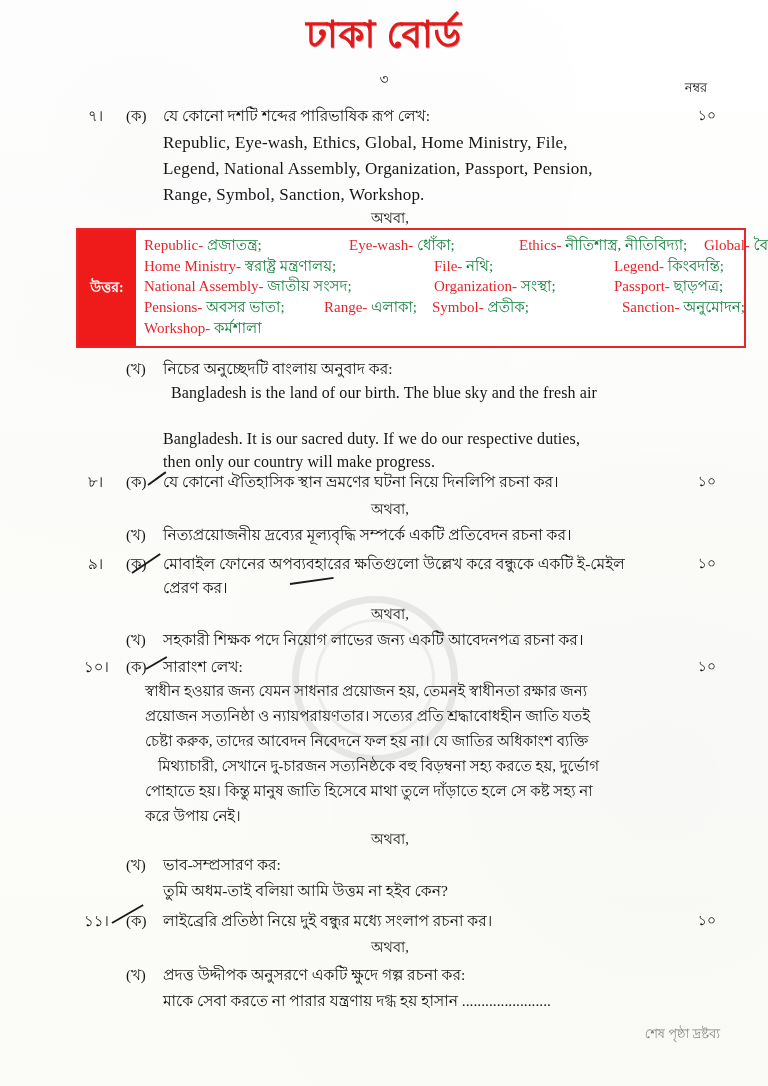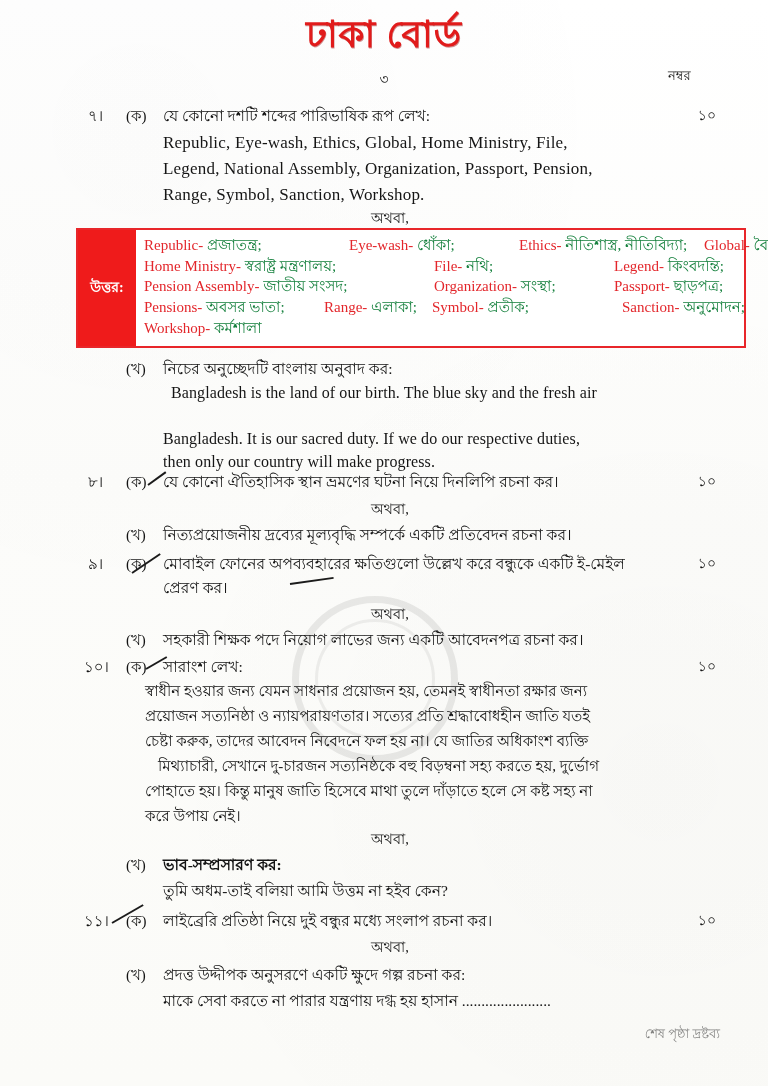--- a/index.html
+++ b/index.html
@@ -69,21 +69,22 @@
     left: 0;
     right: 0;
     top: 68px;
     text-align: center;
     font-size: 14px;
     color: #1d1d1d;
   }
   .marks-header {
     position: absolute;
     right: 44px;
-    top: 66px;
+    top: 78px;
+    text-align: center;
     font-size: 13px;
     color: #1d1d1d;
     width: 56px;
   }
   .qnum {
     position: absolute;
     font-size: 15px;
     color: #141414;
     white-space: nowrap;
   }
@@ -230,21 +231,21 @@
         <span class="ans-cell c4"><span>Global-</span> <span class="bn">বৈশ্বিক;</span></span>
       </div>
 
       <div class="ans-row r2">
         <span class="ans-cell c1"><span>Home Ministry-</span> <span class="bn">স্বরাষ্ট্র মন্ত্রণালয়;</span></span>
         <span class="ans-cell c2"><span>File-</span> <span class="bn">নথি;</span></span>
         <span class="ans-cell"><span>Legend-</span> <span class="bn">কিংবদন্তি;</span></span>
       </div>
 
       <div class="ans-row r3">
-        <span class="ans-cell c1" style="width:290px;"><span>Pension Assembly-</span> <span class="bn">জাতীয় সংসদ;</span></span>
+        <span class="ans-cell c1" style="width:290px;"><span>National Assembly-</span> <span class="bn">জাতীয় সংসদ;</span></span>
         <span class="ans-cell c2" style="width:180px;"><span>Organization-</span> <span class="bn">সংস্থা;</span></span>
         <span class="ans-cell"><span>Passport-</span> <span class="bn">ছাড়পত্র;</span></span>
       </div>
 
       <div class="ans-row r4">
         <span class="ans-cell c1"><span>Pensions-</span> <span class="bn">অবসর ভাতা;</span></span>
         <span class="ans-cell c2"><span>Range-</span> <span class="bn">এলাকা;</span></span>
         <span class="ans-cell c3"><span>Symbol-</span> <span class="bn">প্রতীক;</span></span>
         <span class="ans-cell"><span>Sanction-</span> <span class="bn">অনুমোদন;</span></span>
       </div>
@@ -296,21 +297,21 @@
   <div class="bangla-body" style="left:145px; top:679px; width:580px;">স্বাধীন হওয়ার জন্য যেমন সাধনার প্রয়োজন হয়, তেমনই স্বাধীনতা রক্ষার জন্য</div>
   <div class="bangla-body" style="left:145px; top:704px; width:580px;">প্রয়োজন সত্যনিষ্ঠা ও ন্যায়পরায়ণতার। সত্যের প্রতি শ্রদ্ধাবোধহীন জাতি যতই</div>
   <div class="bangla-body" style="left:145px; top:729px; width:580px;">চেষ্টা করুক, তাদের আবেদন নিবেদনে ফল হয় না। যে জাতির অধিকাংশ ব্যক্তি</div>
   <div class="bangla-body" style="left:158px; top:754px; width:580px;">মিথ্যাচারী, সেখানে দু-চারজন সত্যনিষ্ঠকে বহু বিড়ম্বনা সহ্য করতে হয়, দুর্ভোগ</div>
   <div class="bangla-body" style="left:145px; top:779px; width:580px;">পোহাতে হয়। কিন্তু মানুষ জাতি হিসেবে মাথা তুলে দাঁড়াতে হলে সে কষ্ট সহ্য না</div>
   <div class="bangla-body" style="left:145px; top:804px; width:580px;">করে উপায় নেই।</div>
 
   <div class="othoba" style="top:828px;">অথবা,</div>
 
   <div class="qpart" style="left:126px; top:853px;">(খ)</div>
-  <div class="qtext" style="left:163px; top:853px;font-weight:bold;">ভাব-সম্প্রসারণ কর:</div>
+  <div class="qtext" style="left:163px; top:853px;">ভাব-সম্প্রসারণ কর:</div>
   <div class="qtext" style="left:163px; top:879px;">তুমি অধম-তাই বলিয়া আমি উত্তম না হইব কেন?</div>
 
   <div class="qnum" style="left:84px; top:909px;">১১।</div>
   <div class="qpart" style="left:126px; top:909px;">(ক)</div>
   <div class="qtext" style="left:163px; top:909px;">লাইব্রেরি প্রতিষ্ঠা নিয়ে দুই বন্ধুর মধ্যে সংলাপ রচনা কর।</div>
   <div class="marks" style="top:909px;">১০</div>
   <div class="pen-mark" style="left:112px; top:922px; width:36px; height:2px; transform:rotate(-30deg);"></div>
 
   <div class="othoba" style="top:936px;">অথবা,</div>
 

